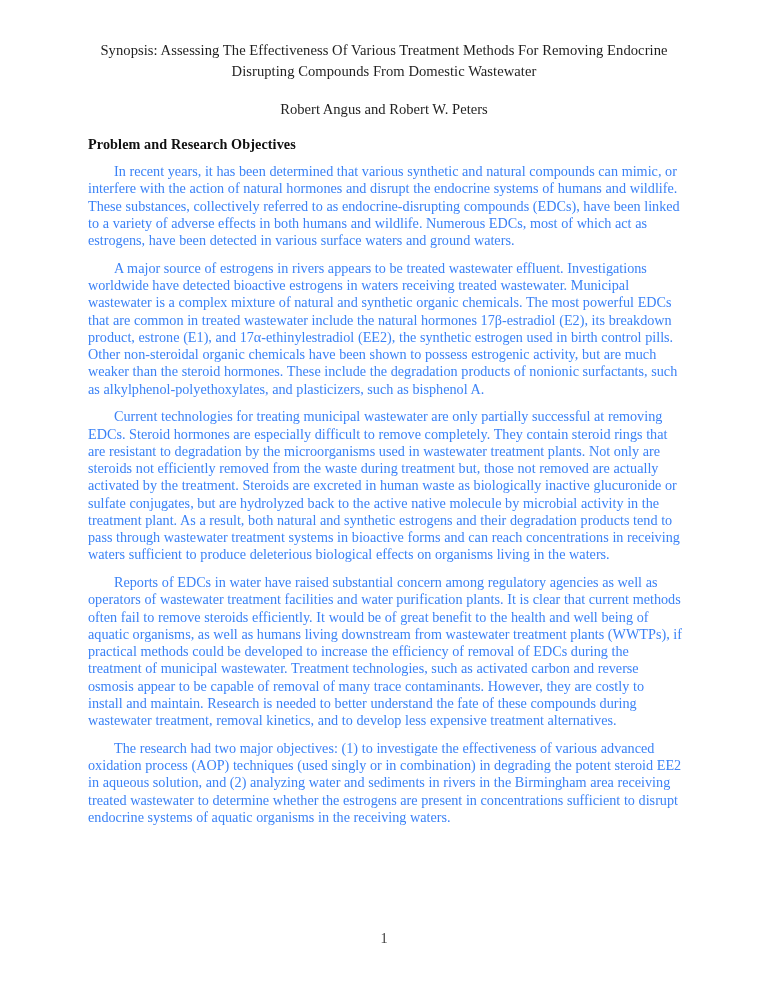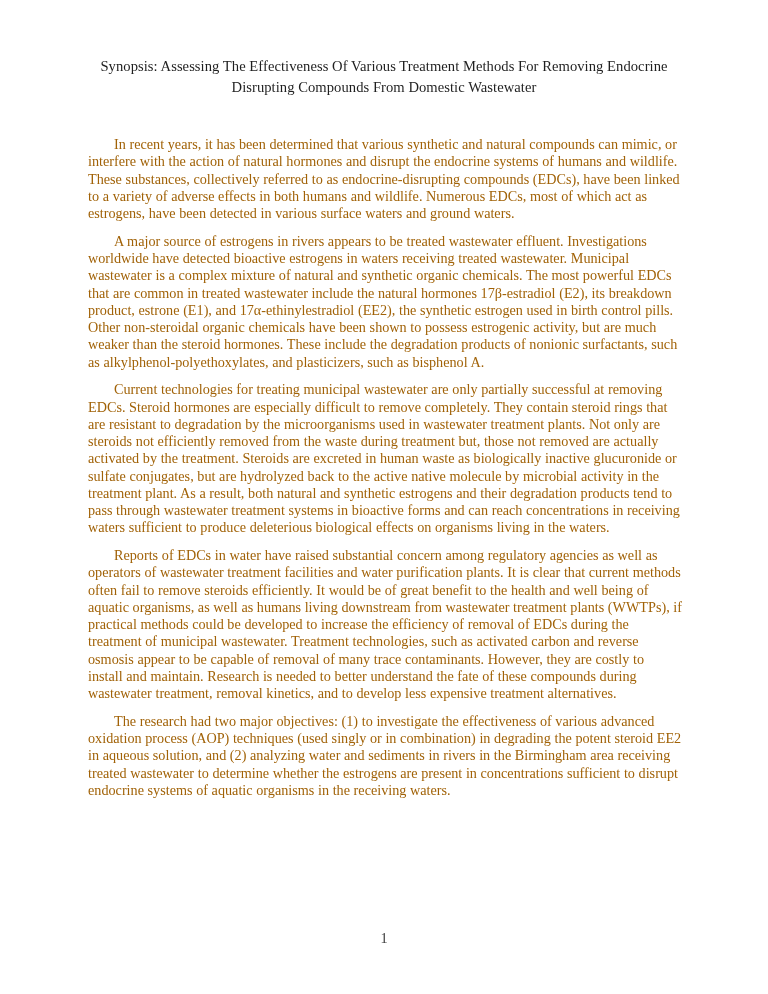--- a/index.html
+++ b/index.html
@@ -16,21 +16,21 @@
     overflow: hidden;
   }
   .page {
     position: absolute;
     inset: 0;
     background: #ffffff;
   }
   .title-block {
     position: absolute;
     left: 88px;
-    top: 56px;
+    top: 40px;
     width: 592px;
     text-align: center;
   }
   .doc-title {
     font-size: 14.6px;
     line-height: 20.5px;
     letter-spacing: 0.05px;
     margin: 0;
     font-weight: normal;
     color: #1f1f1f;
@@ -54,21 +54,21 @@
     margin: 0 0 10px 0;
     color: #101010;
     letter-spacing: 0.1px;
   }
   p.para {
     font-size: 14.2px;
     line-height: 17.25px;
     margin: 0 0 10.5px 0;
     text-indent: 26px;
     text-align: left;
-    color: #a16207;
+    color: #3b82f6;
     word-spacing: 0.1px;
   }
   p.para:last-child {
     margin-bottom: 4px;
   }
   .page-number {
     position: absolute;
     left: 0;
     top: 930px;
     width: 768px;
@@ -80,23 +80,25 @@
 </head>
 <body>
 
 <div class="page">
 
   <div class="title-block">
     <h1 class="doc-title">
       <span>Synopsis: Assessing The Effectiveness Of Various Treatment Methods For Removing Endocrine</span>
       <span>Disrupting Compounds From Domestic Wastewater</span>
     </h1>
+    <div class="doc-authors">Robert Angus and Robert W. Peters</div>
   </div>
 
   <div class="body-area">
+    <div class="section-heading">Problem and Research Objectives</div>
     <p class="para">In recent years, it has been determined that various synthetic and natural compounds can mimic, or interfere with the action of natural hormones and disrupt the endocrine systems of humans and wildlife. These substances, collectively referred to as endocrine-disrupting compounds (EDCs), have been linked to a variety of adverse effects in both humans and wildlife. Numerous EDCs, most of which act as estrogens, have been detected in various surface waters and ground waters.</p>
     <p class="para">A major source of estrogens in rivers appears to be treated wastewater effluent. Investigations worldwide have detected bioactive estrogens in waters receiving treated wastewater. Municipal wastewater is a complex mixture of natural and synthetic organic chemicals. The most powerful EDCs that are common in treated wastewater include the natural hormones 17β-estradiol (E2), its breakdown product, estrone (E1), and 17α-ethinylestradiol (EE2), the synthetic estrogen used in birth control pills. Other non-steroidal organic chemicals have been shown to possess estrogenic activity, but are much weaker than the steroid hormones. These include the degradation products of nonionic surfactants, such as alkylphenol-polyethoxylates, and plasticizers, such as bisphenol A.</p>
     <p class="para">Current technologies for treating municipal wastewater are only partially successful at removing EDCs. Steroid hormones are especially difficult to remove completely. They contain steroid rings that are resistant to degradation by the microorganisms used in wastewater treatment plants. Not only are steroids not efficiently removed from the waste during treatment but, those not removed are actually activated by the treatment. Steroids are excreted in human waste as biologically inactive glucuronide or sulfate conjugates, but are hydrolyzed back to the active native molecule by microbial activity in the treatment plant. As a result, both natural and synthetic estrogens and their degradation products tend to pass through wastewater treatment systems in bioactive forms and can reach concentrations in receiving waters sufficient to produce deleterious biological effects on organisms living in the waters.</p>
     <p class="para">Reports of EDCs in water have raised substantial concern among regulatory agencies as well as operators of wastewater treatment facilities and water purification plants. It is clear that current methods often fail to remove steroids efficiently. It would be of great benefit to the health and well being of aquatic organisms, as well as humans living downstream from wastewater treatment plants (WWTPs), if practical methods could be developed to increase the efficiency of removal of EDCs during the treatment of municipal wastewater. Treatment technologies, such as activated carbon and reverse osmosis appear to be capable of removal of many trace contaminants. However, they are costly to install and maintain. Research is needed to better understand the fate of these compounds during wastewater treatment, removal kinetics, and to develop less expensive treatment alternatives.</p>
     <p class="para">The research had two major objectives: (1) to investigate the effectiveness of various advanced oxidation process (AOP) techniques (used singly or in combination) in degrading the potent steroid EE2 in aqueous solution, and (2) analyzing water and sediments in rivers in the Birmingham area receiving treated wastewater to determine whether the estrogens are present in concentrations sufficient to disrupt endocrine systems of aquatic organisms in the receiving waters.</p>
   </div>
 
   <div class="page-number">1</div>
 
 </div>

